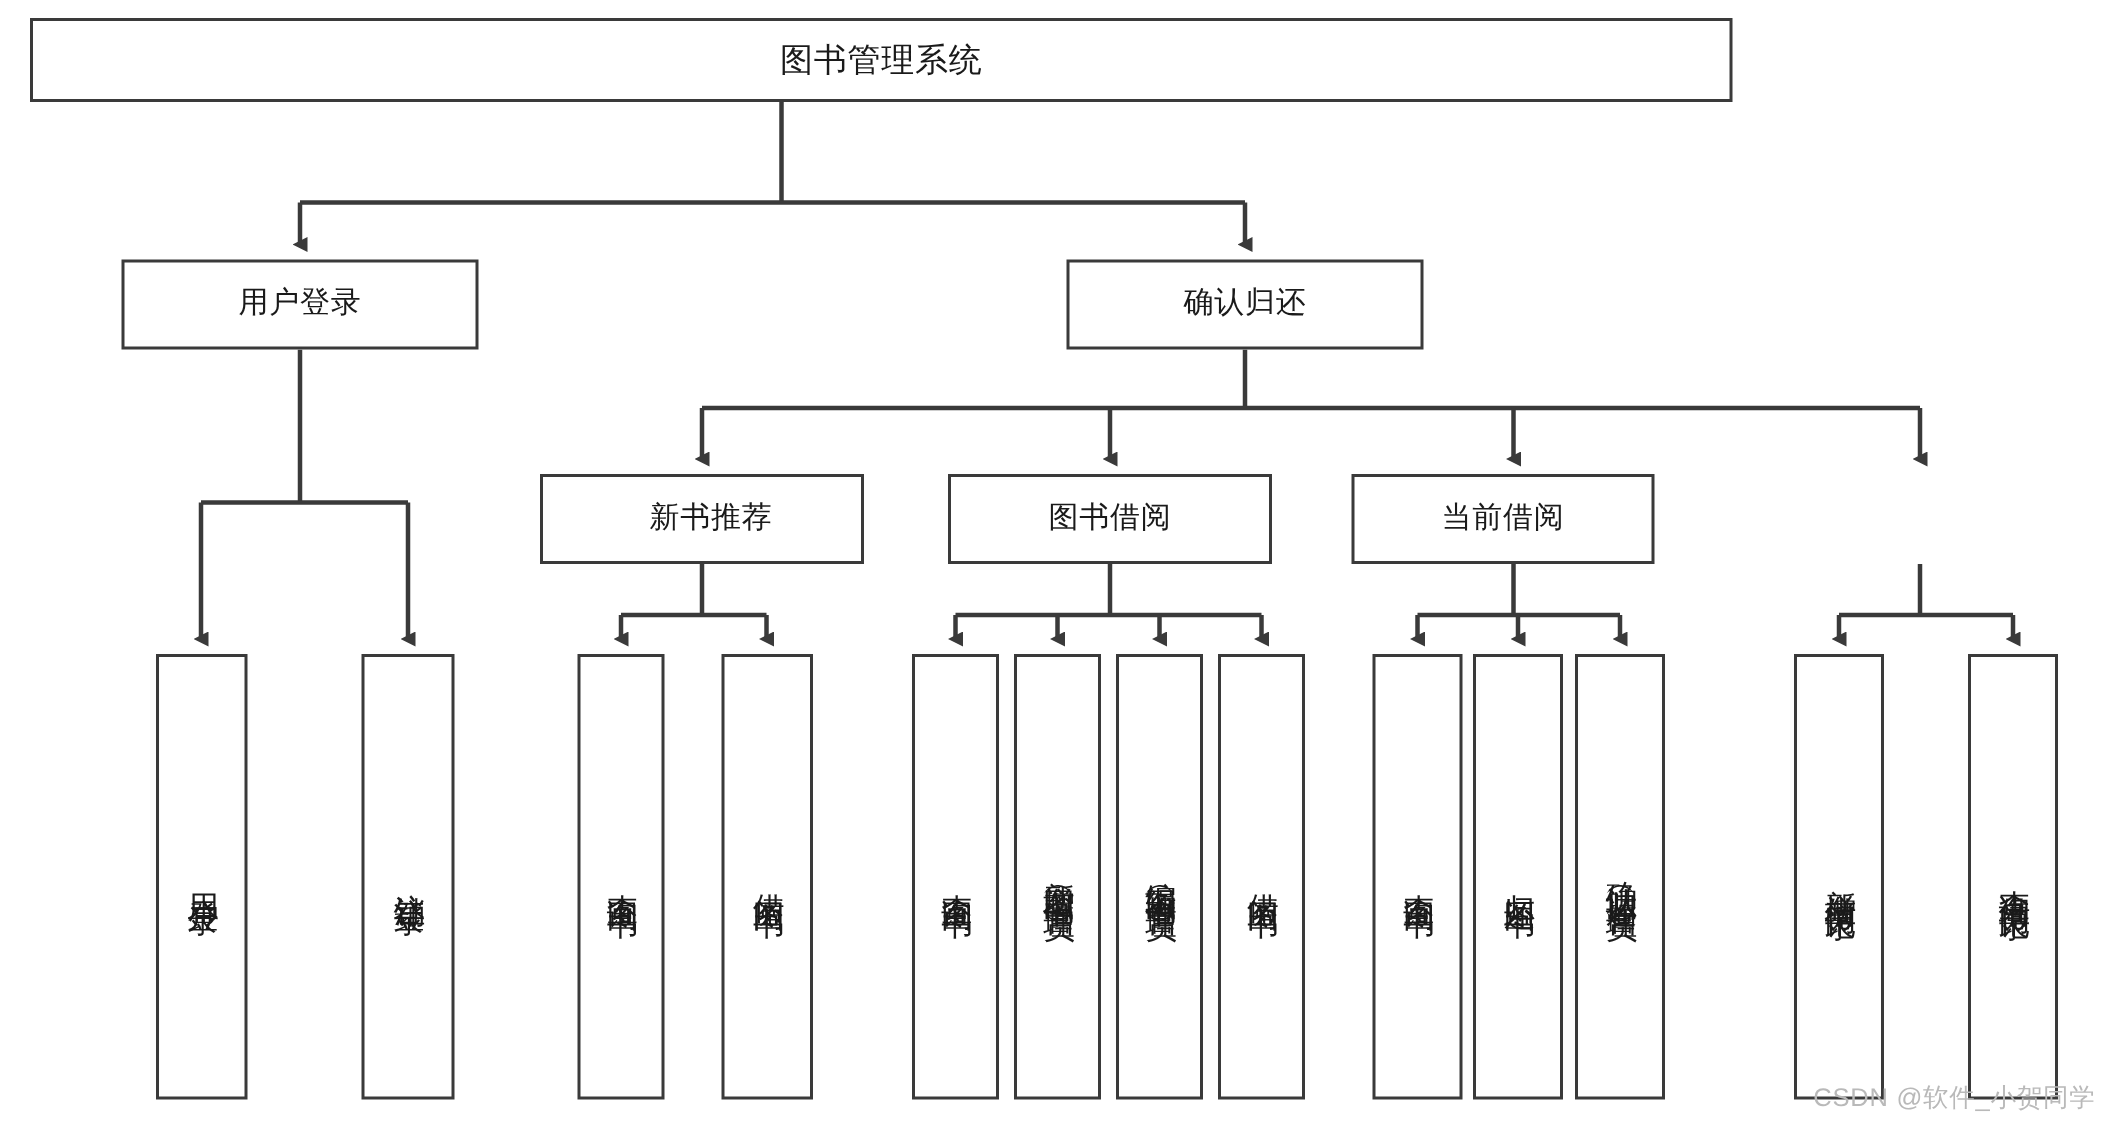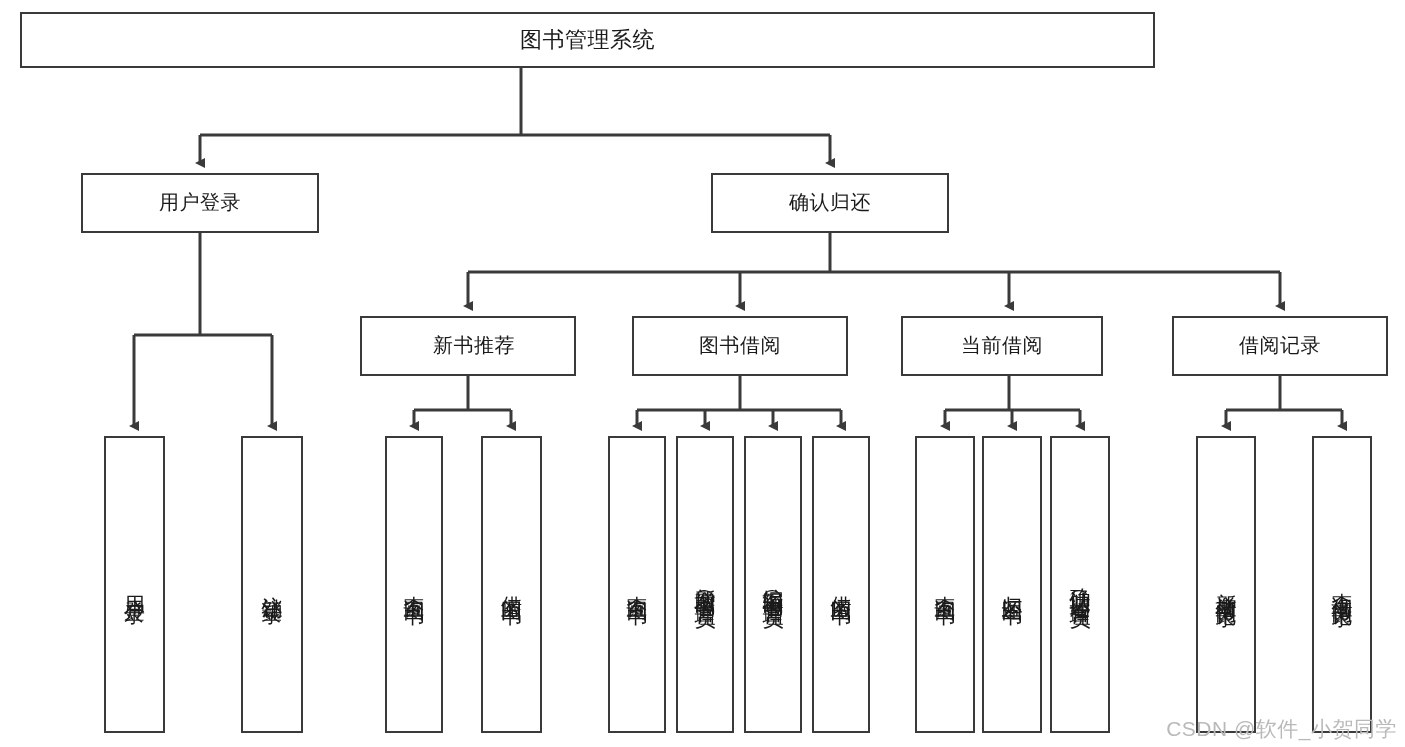--- a/index.html
+++ b/index.html
@@ -58,21 +58,21 @@
     letter-spacing: 3px;
     line-height: 1.05;
   }
   .node.root .label {
     font-size: 22px;
   }
   .watermark {
     position: absolute;
     right: 8px;
     bottom: 4px;
-    font-size: 21px;
+    font-size: 17px;
     color: #b9b9b9;
     white-space: nowrap;
     letter-spacing: 0.5px;
   }
 </style>
 </head>
 <body>
 
 <div id="diagram-root">
 
@@ -139,23 +139,20 @@
 
   <div class="node horizontal" style="left:360px; top:316px; width:216px; height:60px;padding-left:12px;">
     <span class="label">新书推荐</span>
   </div>
   <div class="node horizontal" style="left:632px; top:316px; width:216px; height:60px;">
     <span class="label">图书借阅</span>
   </div>
   <div class="node horizontal" style="left:901px; top:316px; width:202px; height:60px;">
     <span class="label">当前借阅</span>
   </div>
-  <div class="node horizontal" style="left:1172px; top:316px; width:216px; height:60px;">
-    <span class="label">借阅记录</span>
-  </div>
 
   <div class="node vertical" style="left:104px; top:436px; width:61px; height:297px;">
     <span class="label">用户登录</span>
   </div>
   <div class="node vertical" style="left:241px; top:436px; width:62px; height:297px;">
     <span class="label">注销登录</span>
   </div>
 
   <div class="node vertical" style="left:385px; top:436px; width:58px; height:297px;">
     <span class="label">查询图书</span>

